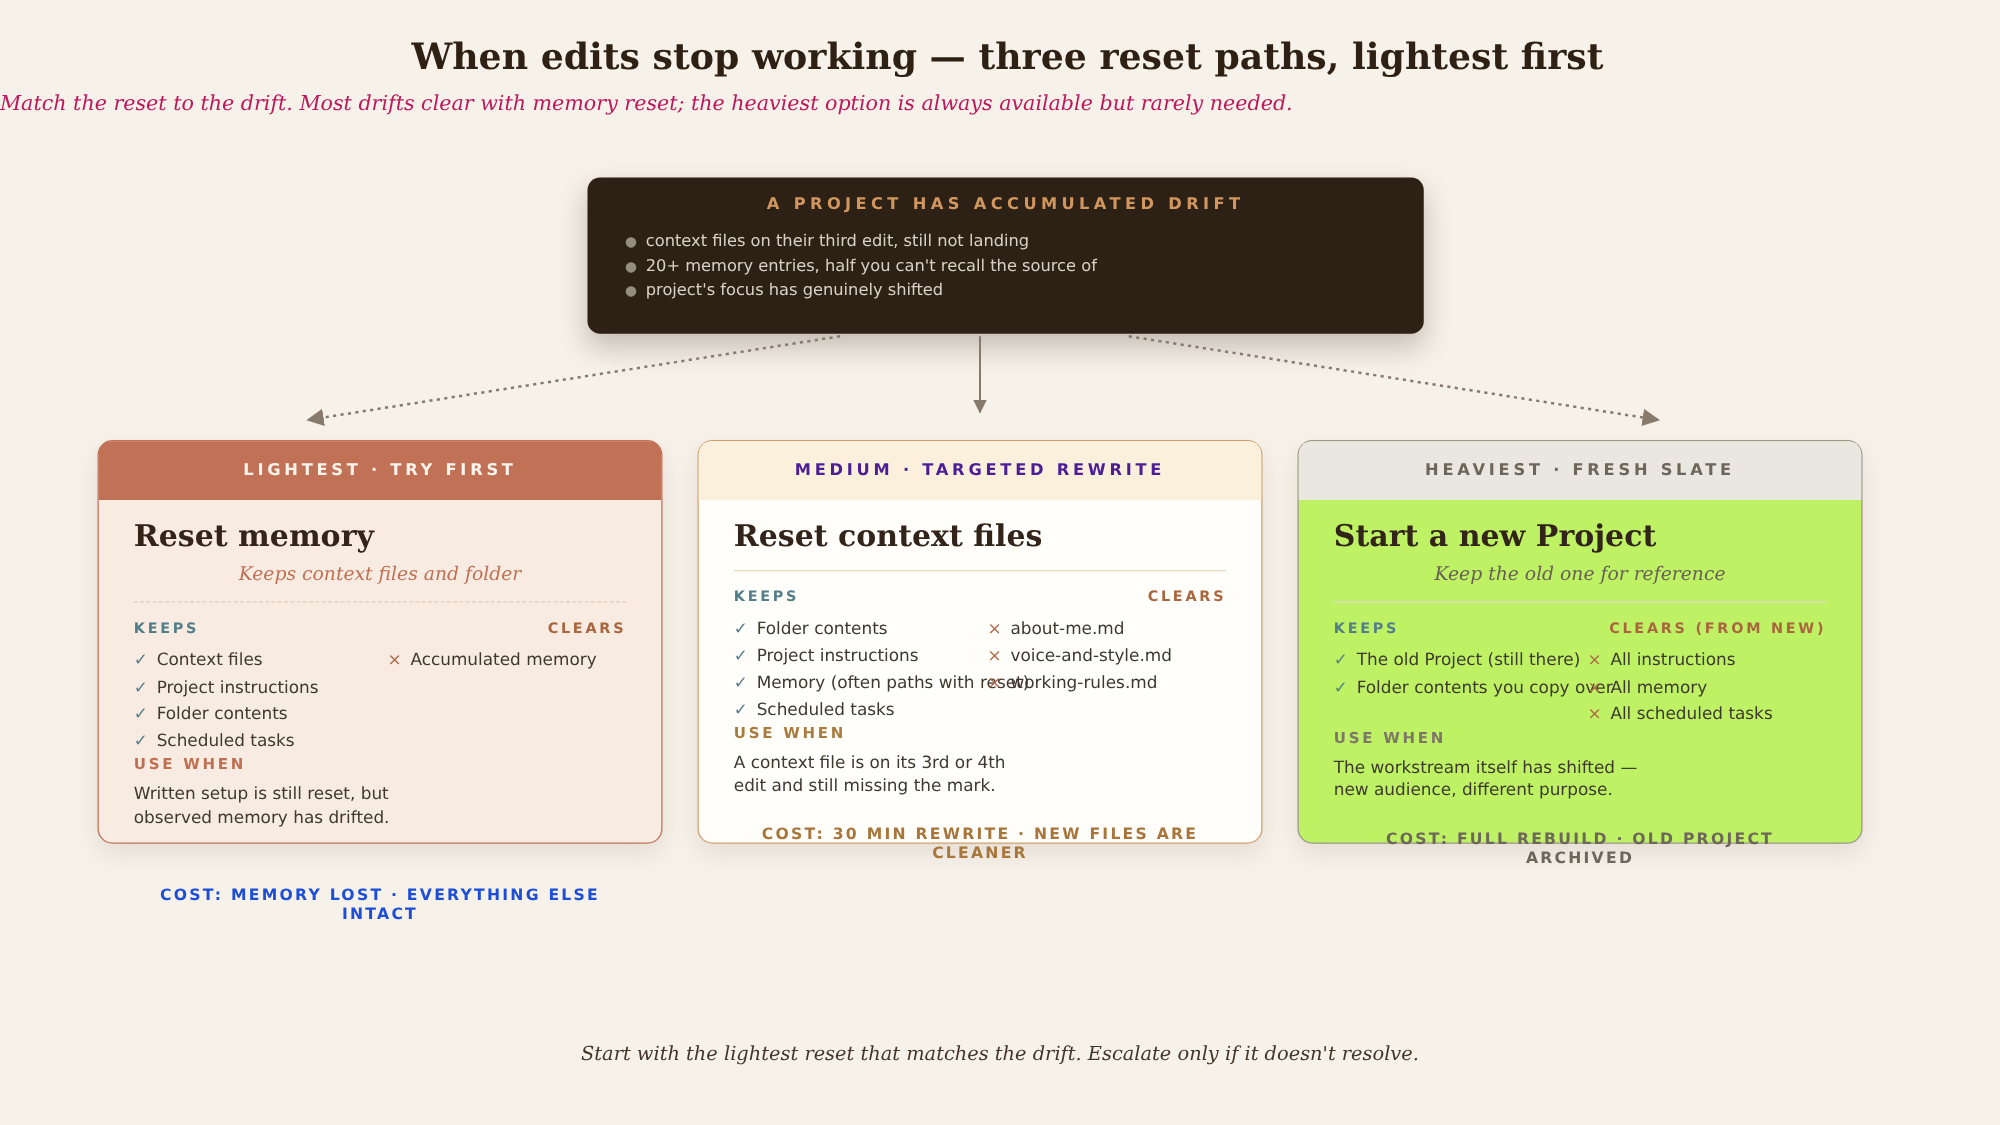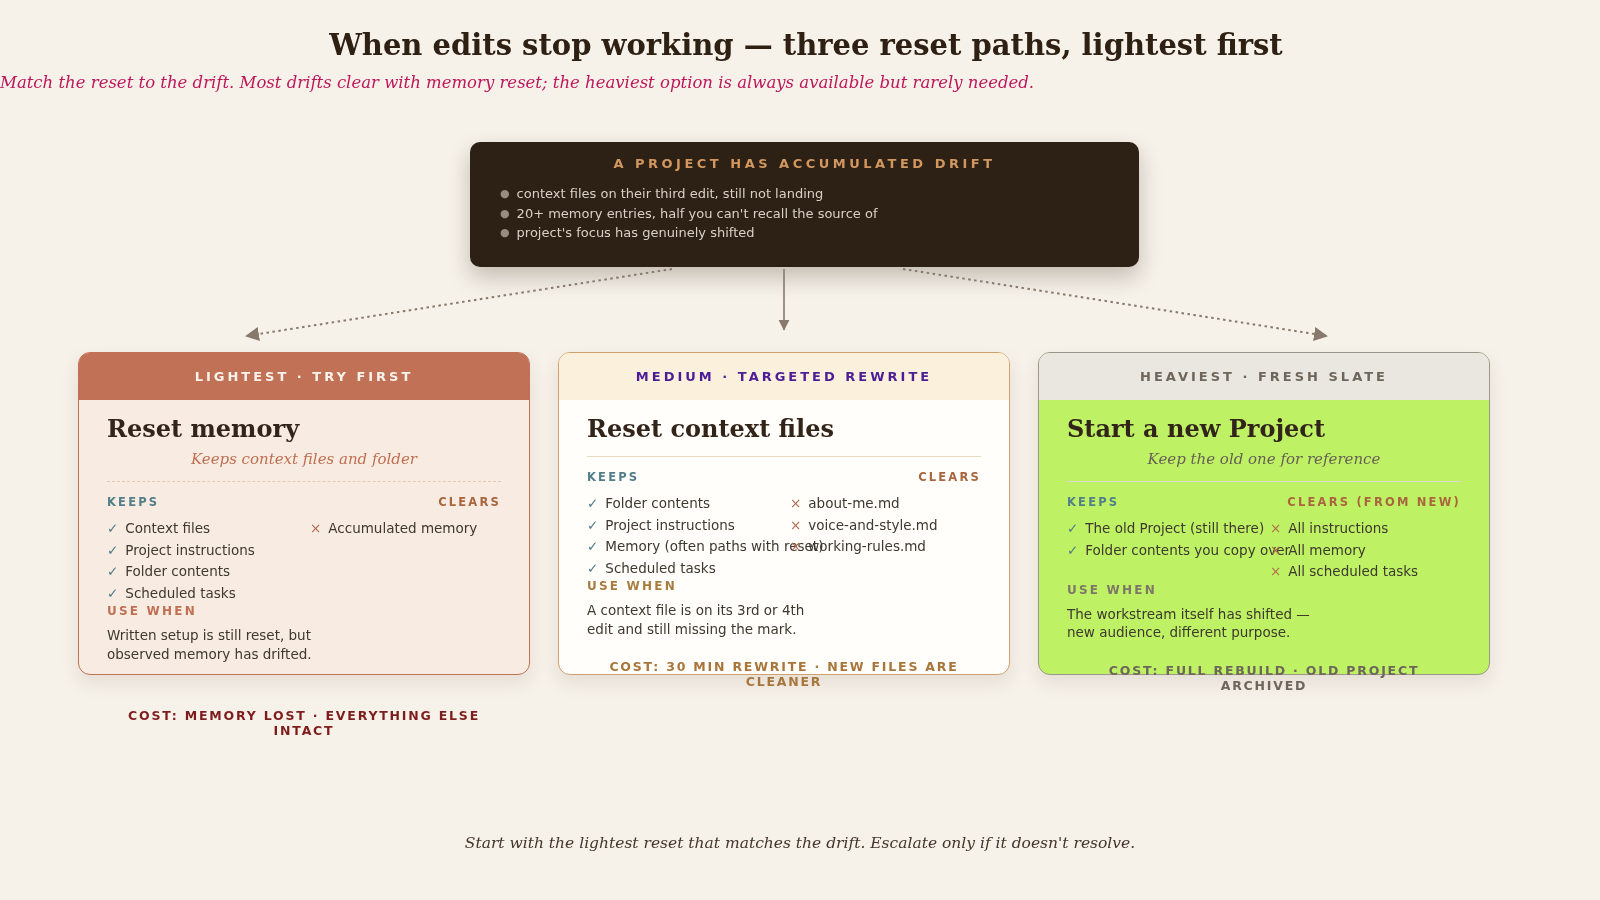--- a/index.html
+++ b/index.html
@@ -87,21 +87,21 @@
     margin-top:21px; margin-bottom:6px; text-align:center;
     font-size:12.5px; font-weight:bold; letter-spacing:1.8px;
   }
 
   
   .card--1 { left:78px; border-color:#c17156; background:#f8ebe1; }
   .card--1 .card-head { background:#c17156; color:#faf3ec; }
   .card--1 .card-sub { color:#bf6f52; }
   .card--1 .divider { border-top-color:#e2cab6; }
   .card--1 .usewhen-label { color:#bf6f52; }
-  .card--1 .cost { color:#7f1d1d;margin-top:45px; }
+  .card--1 .cost { color:#1d4ed8;margin-top:45px; }
 
   
   .card--2 { left:558px; border-color:#cfa06e; background:#fffefb; }
   .card--2 .card-head { background:#faf0dc; color:#4c1d95; }
   .card--2 .card-sub { color:#a87c3e; }
   .card--2 .divider { border-top-color:#ead9bd; border-top-style:solid; }
   .card--2 .usewhen-label { color:#a87c3e; }
   .card--2 .cost { color:#a8763b; }
 
   

